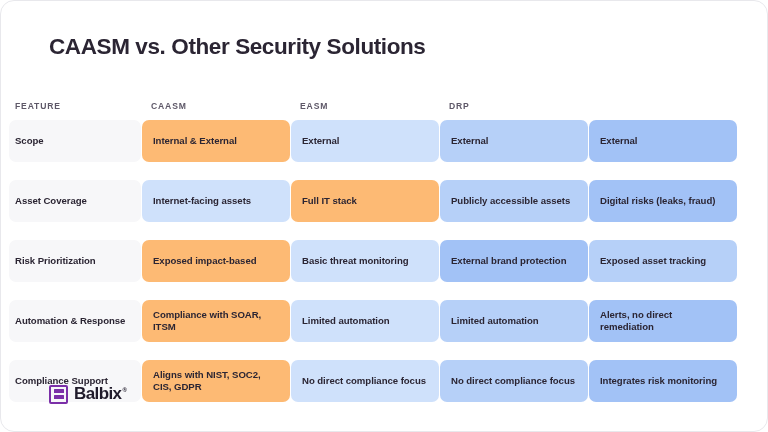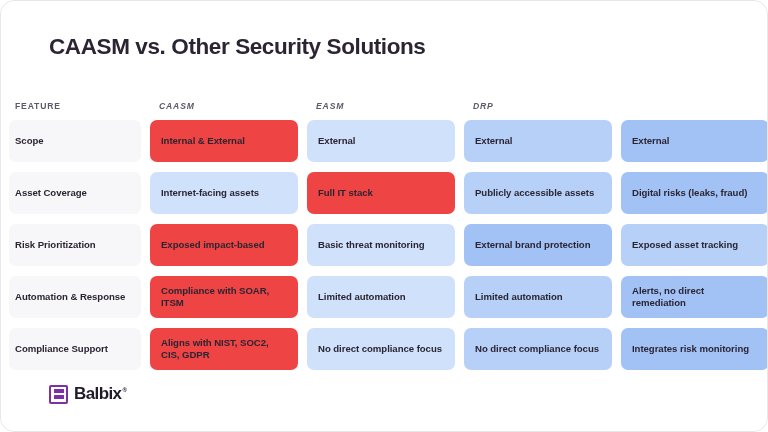--- a/index.html
+++ b/index.html
@@ -29,56 +29,56 @@
   }
 
   
   .table {
     position:absolute;
     left:8px; top:98px;
     width:752px;
   }
   .row {
     display:flex;
-    gap:9px;
+    gap:1px;
   }
   .head-row { margin-bottom:7px; }
-  .body-row { margin-bottom:10px; }
+  .body-row { margin-bottom:18px; }
 
   .col-feature { width:132px; flex:0 0 132px; }
   .col-data    { width:148px; flex:0 0 148px; }
 
   .th {
     font-size:8.6px;
     font-weight:700;
     letter-spacing:0.85px;
     color:#5e5868;
     padding:0 0 0 6px;
     line-height:14px;
     white-space:nowrap;
   }
-  .th.data { padding-left:9px;font-style:italic; }
+  .th.data { padding-left:9px; }
 
   .cell {
     border-radius:7px;
     min-height:42px;
     display:flex;
     align-items:center;
     padding:6px 11px;
     font-size:9.6px;
     font-weight:700;
     line-height:12.5px;
     color:#2b2533;
     letter-spacing:-0.05px;
   }
   .cell.feature {
     background:#f7f7f9;
     padding-left:6px;
   }
-  .cell.caasm { background:#ef4444; }
+  .cell.caasm { background:#fdba74; }
   .cell.asm   { background:#cfe1fb; }
   .cell.easm  { background:#b6d0f8; }
   .cell.drp   { background:#a2c2f6; }
 
   
   .logo {
     position:absolute;
     left:48px; bottom:27px;
     display:flex;
     align-items:center;

